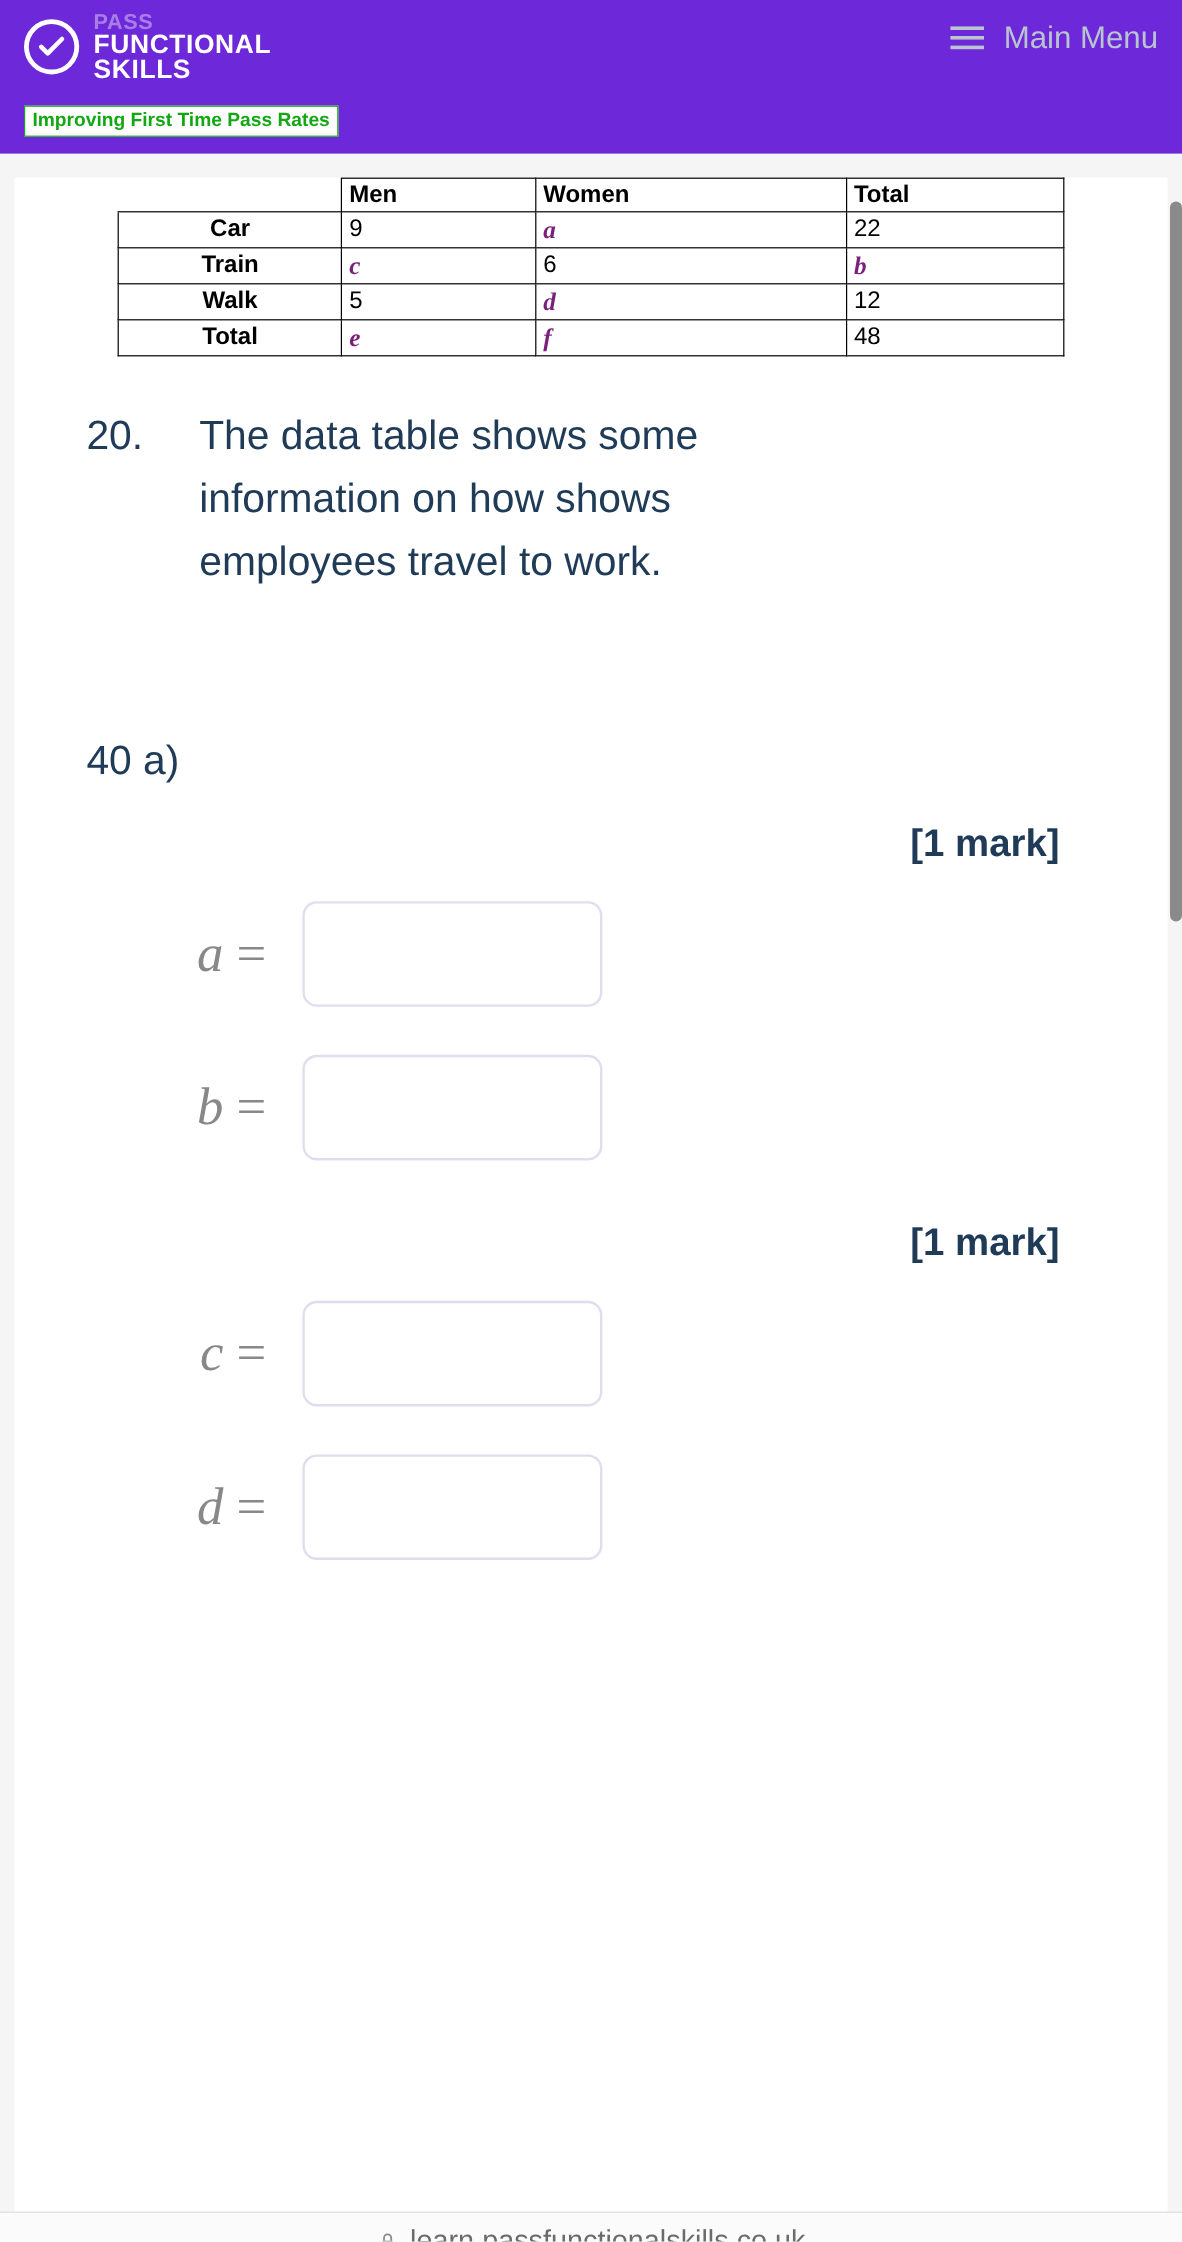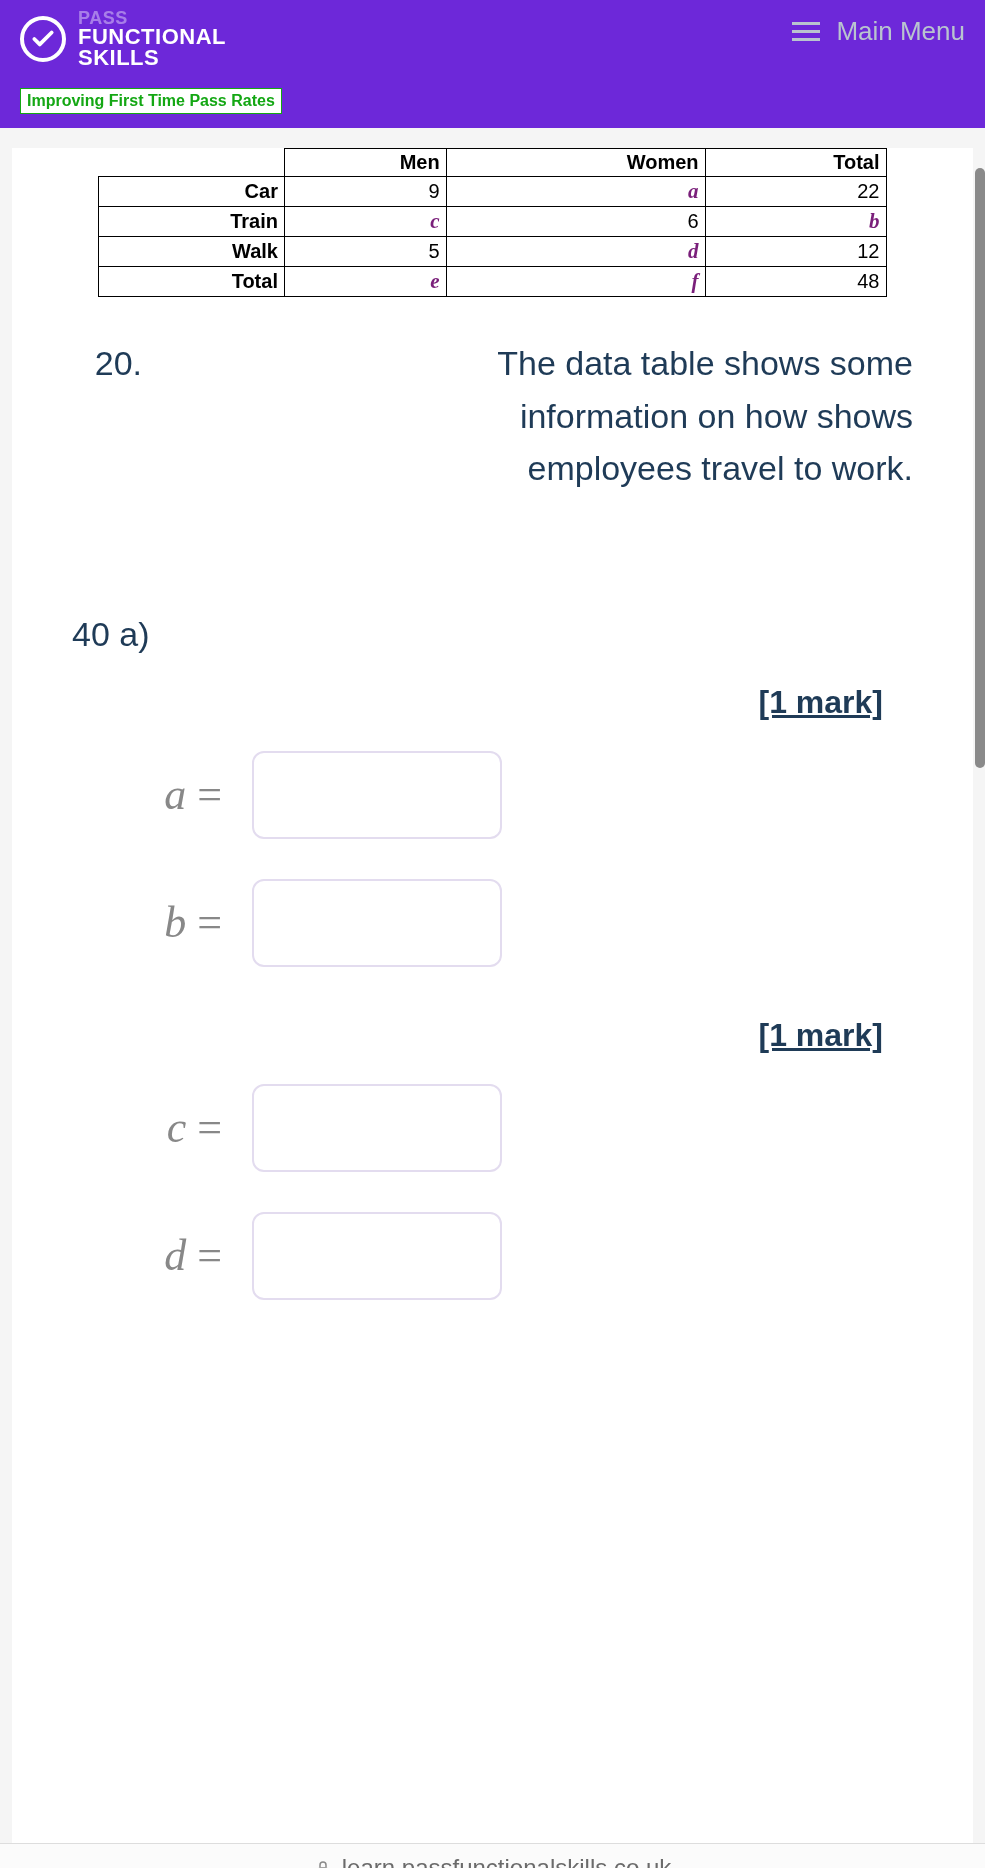--- a/index.html
+++ b/index.html
@@ -67,41 +67,40 @@
   }
 
   table.data {
     border-collapse: collapse;
     margin: 20px auto 0 auto;
     width: 82%;
     font-size: 20px;
   }
   table.data th, table.data td {
     border: 1px solid #000;
-    text-align: right;
+    text-align: left;
     padding: 2px 6px;
     font-weight: normal;
   }
   table.data th { font-weight: 700; }
-  table.data td.rowhead { font-weight: 700; text-align: right; }
+  table.data td.rowhead { font-weight: 700; text-align: center; }
   table.data .blank { border-left: none; border-top: none; }
   .var { color: #7a1f7a; font-style: italic; font-family: "Times New Roman", serif; font-weight: 700; font-size: 21px; }
 
   .qblock { padding: 40px 60px 0 60px; color: #1f3b57; }
-  .qrow { display: flex; gap: 24px; font-size: 34px; line-height: 1.55; text-align: right; }
+  .qrow { display: flex; gap: 24px; font-size: 34px; line-height: 1.55; }
   .qnum { min-width: 70px; }
   .qtext { flex: 1; }
   .subq { font-size: 34px; padding-top: 50px; }
   .marks {
     text-align: right;
     font-size: 32px;
     font-weight: 700;
     color: #1f3b57;
     padding: 30px 90px 10px 0;
-    text-decoration: underline;
   }
   .answer-line {
     display: flex;
     align-items: center;
     gap: 30px;
     padding: 20px 0 20px 110px;
   }
   .answer-label {
     font-family: "Times New Roman", serif;
     font-style: italic;

